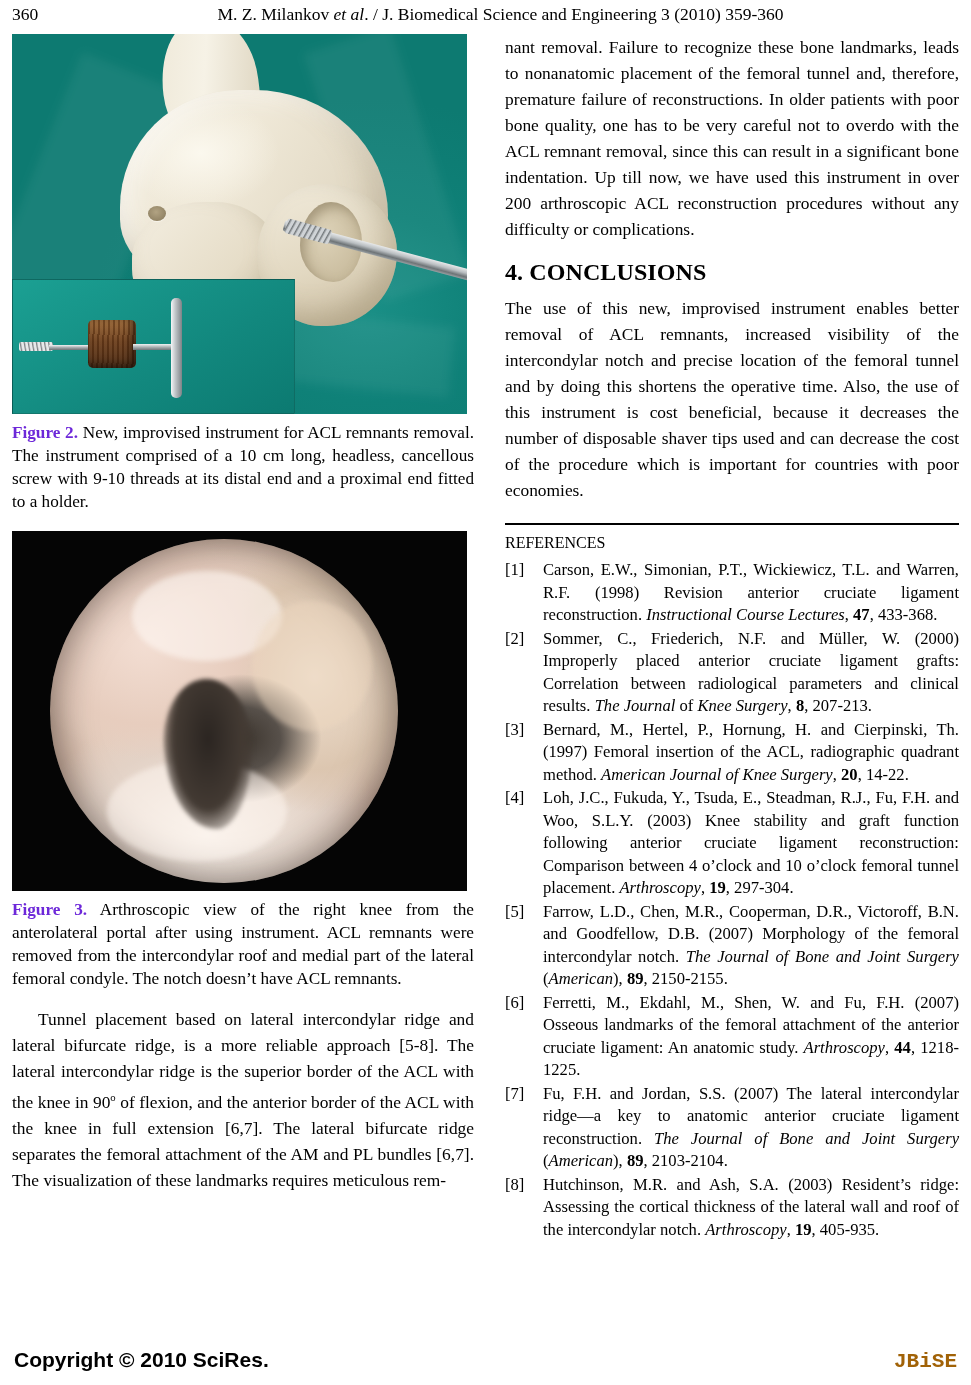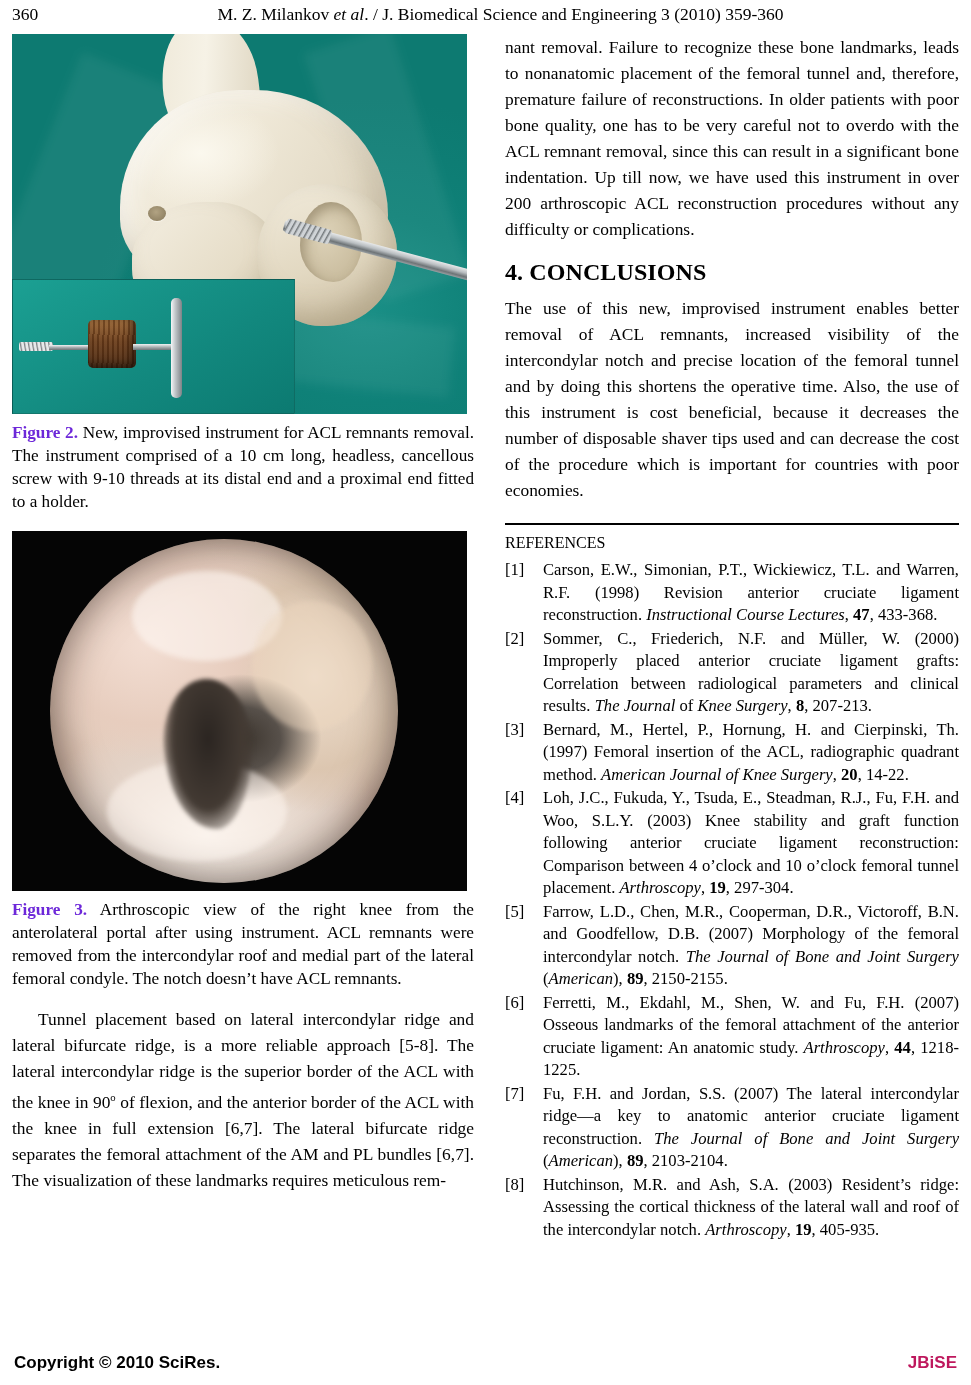--- a/index.html
+++ b/index.html
@@ -281,24 +281,24 @@
 
   
   .footer {
     position: absolute;
     left: 0; right: 0; bottom: 12px;
     padding: 0 14px;
     display: flex;
     justify-content: space-between;
     align-items: baseline;
     font-family: "Liberation Sans", "DejaVu Sans", sans-serif;
-    font-size: 17px;
+    font-size: 21px;
     font-weight: bold;
   }
-  .footer .jbise { color: #be185d; }
+  .footer .jbise { color: #a16207; font-family: Liberation Mono, monospace; }
   sup.deg { font-size: 0.62em; vertical-align: super; }
 </style>
 </head>
 <body>
 
 <div class="running-head">
   <div class="folio">360</div>
   <div class="head-title"><span>M. Z. Milankov </span><i>et al</i><span>. / J. Biomedical Science and Engineering 3 (2010) 359-360</span></div>
 </div>
 

